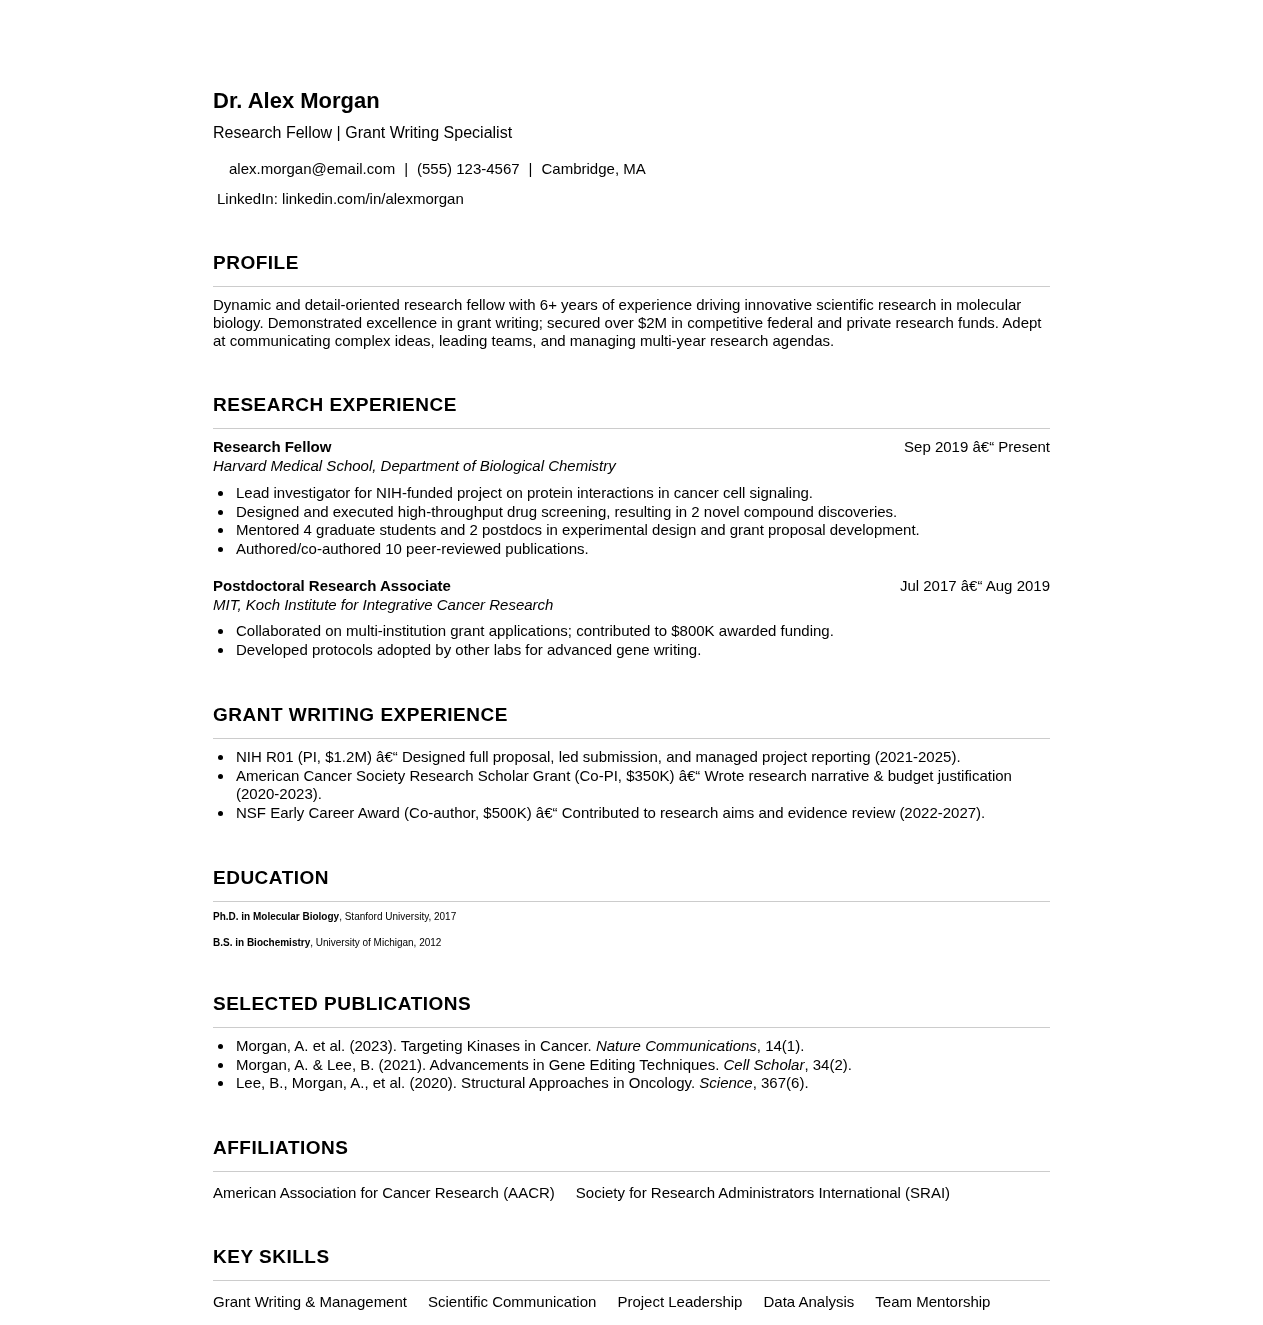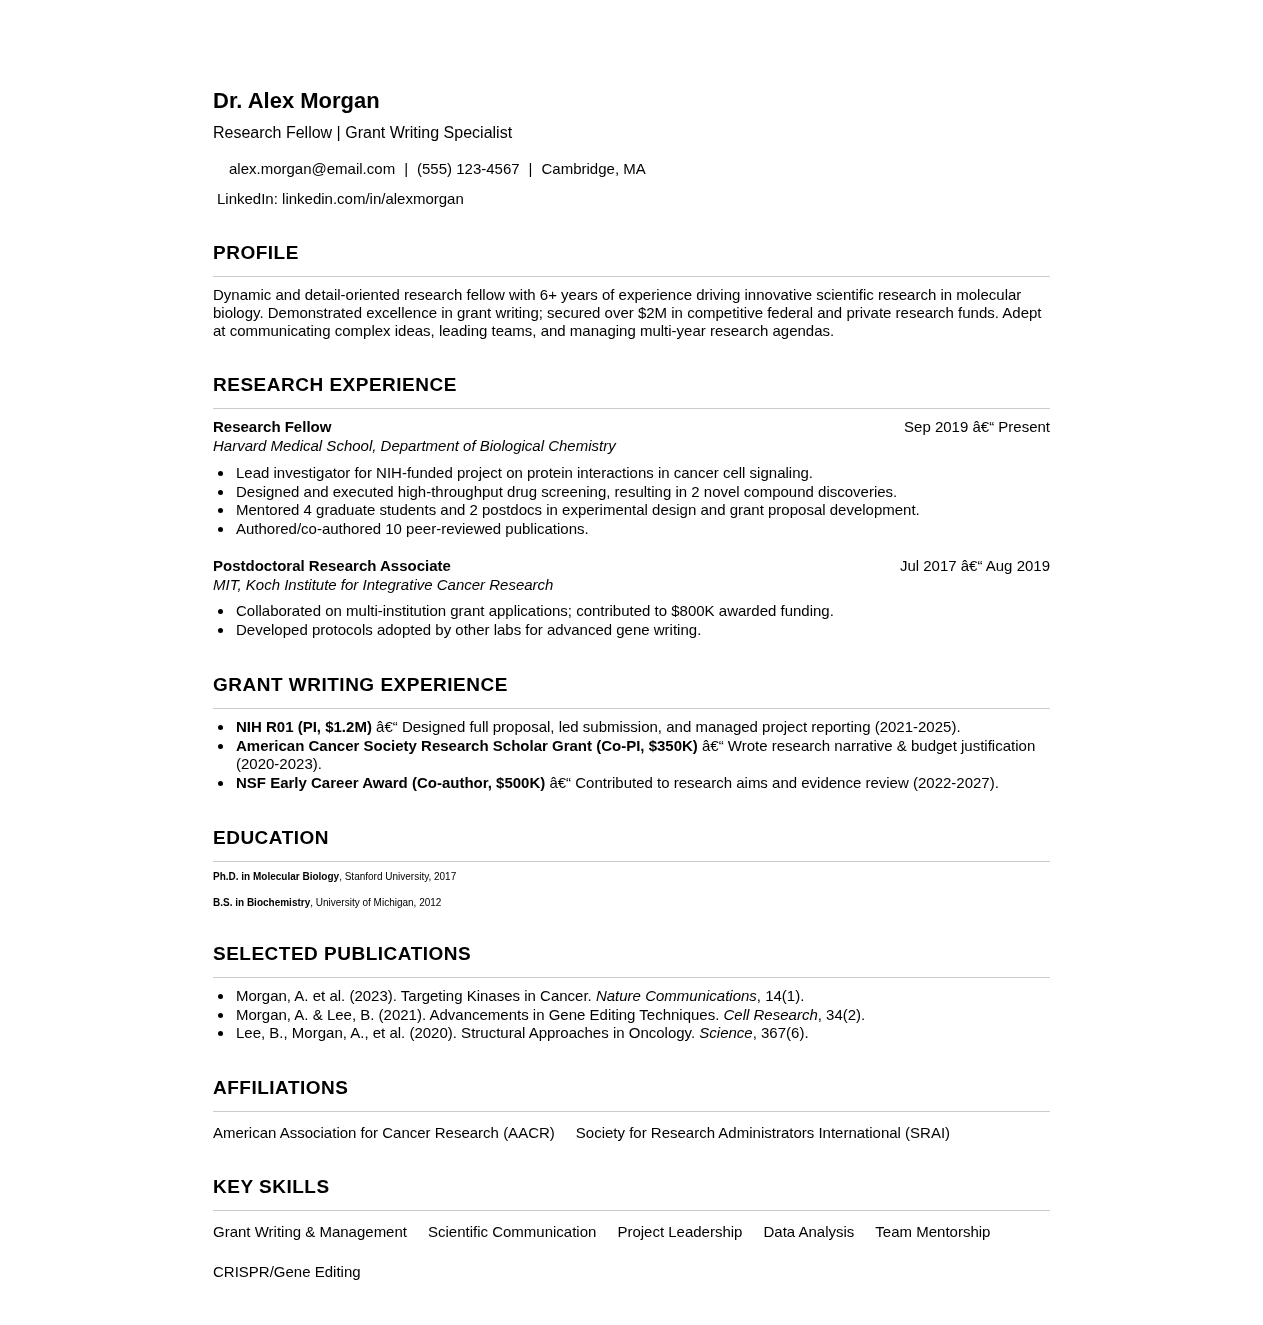--- a/index.html
+++ b/index.html
@@ -37,21 +37,21 @@
   }
   .contact-line .sep {
     margin: 0 9px;
   }
   .linkedin-line {
     font-size: 15px;
     margin: 4px;
     line-height: 1.2;
   }
   .section {
-    margin-top: 34px;
+    margin-top: 44px;
   }
   .section-heading {
     font-size: 19px;
     font-weight: bold;
     letter-spacing: 0.5px;
     margin: 0;
     padding-bottom: 12px;
     border-bottom: 1px solid #cccccc;
   }
   .section-body {
@@ -91,21 +91,21 @@
   ul.bullets {
     margin: 0;
     padding-left: 21px;
   }
   ul.bullets li {
     font-size: 15px;
     line-height: 1.25;
     padding-left: 2px;
   }
   .grant-lead {
-    font-weight: bold;
+    font-weight: normal;
   }
   .edu-item {
     font-size: 10px;
     line-height: 1.2;
     margin: 0 0 14px 0;
   }
   .edu-item:last-child {
     margin-bottom: 0;
   }
   .edu-degree {
@@ -193,21 +193,21 @@
       <p class="edu-item"><span class="edu-degree">Ph.D. in Molecular Biology</span><span>, Stanford University, 2017</span></p>
       <p class="edu-item"><span class="edu-degree">B.S. in Biochemistry</span><span>, University of Michigan, 2012</span></p>
     </div>
   </div>
 
   <div class="section">
     <h2 class="section-heading">SELECTED PUBLICATIONS</h2>
     <div class="section-body">
       <ul class="bullets">
         <li><span>Morgan, A. et al. (2023). Targeting Kinases in Cancer. </span><span class="pub-journal">Nature Communications</span><span>, 14(1).</span></li>
-        <li><span>Morgan, A. &amp; Lee, B. (2021). Advancements in Gene Editing Techniques. </span><span class="pub-journal">Cell Research</span><span>, 34(2).</span></li>
+        <li><span>Morgan, A. &amp; Lee, B. (2021). Advancements in Gene Editing Techniques. </span><span class="pub-journal">Cell Scholar</span><span>, 34(2).</span></li>
         <li><span>Lee, B., Morgan, A., et al. (2020). Structural Approaches in Oncology. </span><span class="pub-journal">Science</span><span>, 367(6).</span></li>
       </ul>
     </div>
   </div>
 
   <div class="section">
     <h2 class="section-heading">AFFILIATIONS</h2>
     <div class="inline-list">
       <span>American Association for Cancer Research (AACR)</span>
       <span>Society for Research Administrators International (SRAI)</span>

